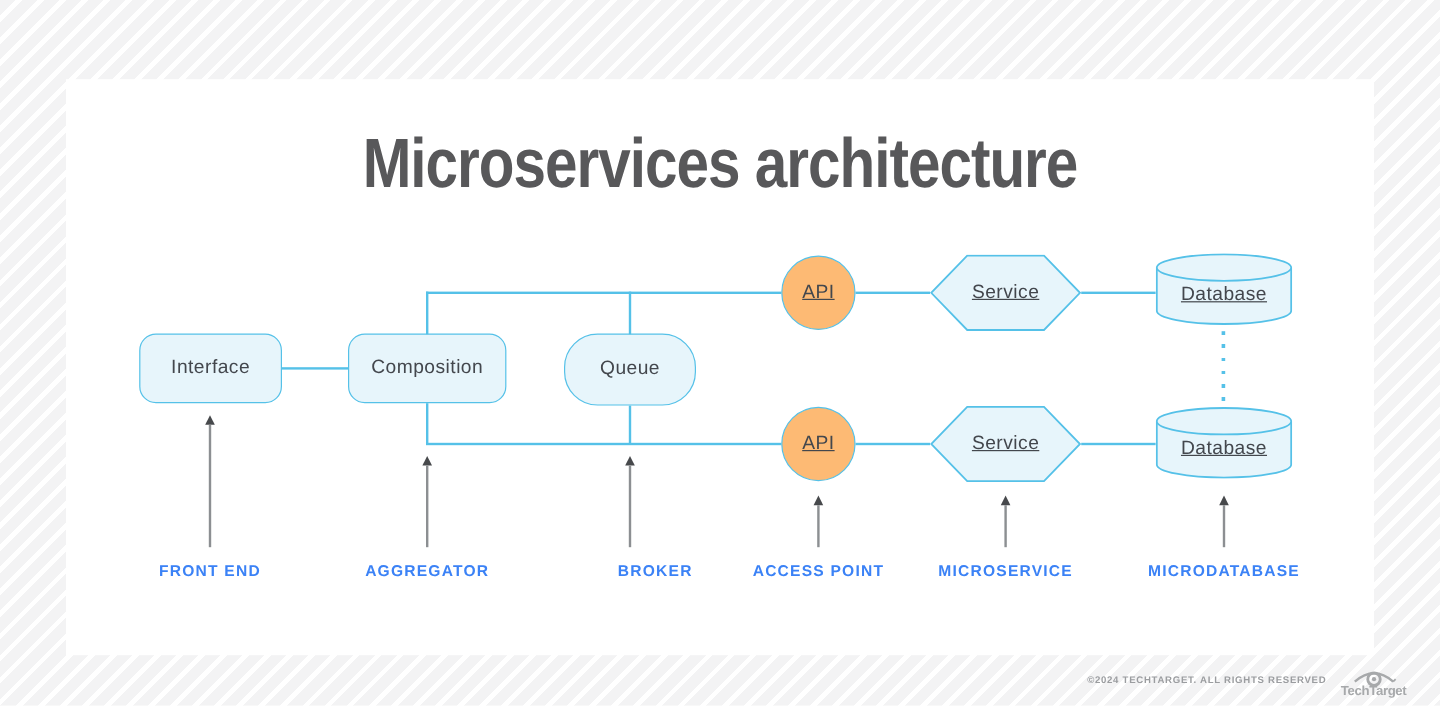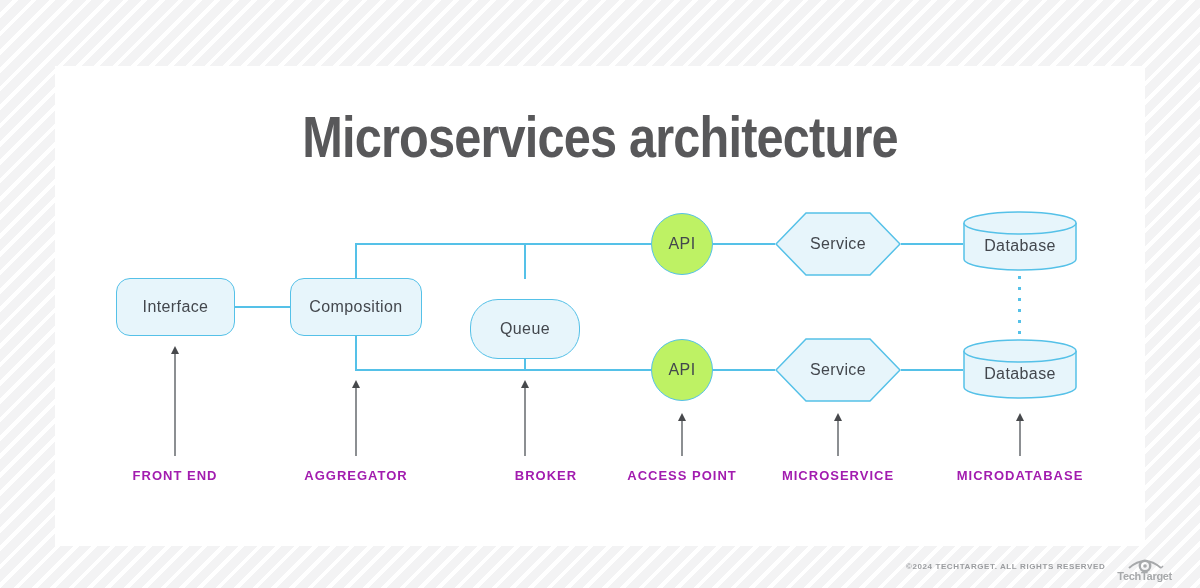--- a/index.html
+++ b/index.html
@@ -24,44 +24,45 @@
   }
   .rect{
     background:#e7f5fb;border:1.5px solid #55c1e8;border-radius:14px;
     box-sizing:border-box;
   }
   .stadium{
     background:#e7f5fb;border:1.5px solid #55c1e8;border-radius:28px;
     box-sizing:border-box;
   }
   .circle{
-    background:#bef264;border:1.5px solid #55c1e8;border-radius:50%;
+    background:#fdba74;border:1.5px solid #55c1e8;border-radius:50%;
     box-sizing:border-box;
+    text-decoration:underline;
   }
   .svgnode{background:none;border:none;}
   .svgnode svg{position:absolute;left:0;top:0;}
-  .svgnode .nlabel{position:relative;z-index:2;}
+  .svgnode .nlabel{position:relative;z-index:2;text-decoration:underline;}
   .cyl .nlabel{padding-top:10px;}
   .hline,.vline{position:absolute;background:#55c1e8;}
   .hline{height:1.5px;}
   .vline{width:1.5px;}
   .dotline{
     position:absolute;width:3px;
     background:repeating-linear-gradient(to bottom,#55c1e8 0 3px,transparent 3px 11px);
   }
   .arrow{position:absolute;width:10px;}
   .arrow .head{
     width:0;height:0;margin:0 auto;
     border-left:4.5px solid transparent;border-right:4.5px solid transparent;
     border-bottom:8px solid #47494c;
   }
   .arrow .stem{width:2px;margin:0 auto;background:#8c8f92;height:calc(100% - 8px);}
   .role{
     position:absolute;top:402px;transform:translateX(-50%);
-    font-size:13px;font-weight:600;letter-spacing:1px;color:#a21caf;white-space:nowrap;text-align:center;
+    font-size:13px;font-weight:600;letter-spacing:1px;color:#3b82f6;white-space:nowrap;text-align:center;
   }
   .footer{
     position:absolute;right:28px;bottom:6px;display:flex;align-items:center;gap:12px;
   }
   .copyright{
     font-size:8px;letter-spacing:.6px;color:#9b9da0;font-weight:bold;
     padding-bottom:4px;
   }
   .brand{display:flex;flex-direction:column;align-items:center;}
   .brand-text{font-size:11px;color:#a7a9ab;font-weight:bold;letter-spacing:-.3px;margin-top:-3px;}
@@ -87,21 +88,21 @@
   <div class="dotline" style="left:963px;top:210px;height:60px;"></div>
 
   <div class="node rect" style="left:61px;top:212px;width:119px;height:58px;">
     <span class="nlabel">Interface</span>
   </div>
 
   <div class="node rect" style="left:235px;top:212px;width:132px;height:58px;">
     <span class="nlabel">Composition</span>
   </div>
 
-  <div class="node stadium" style="left:415px;top:212px;width:110px;height:60px;margin-top:21px;">
+  <div class="node stadium" style="left:415px;top:212px;width:110px;height:60px;">
     <span class="nlabel">Queue</span>
   </div>
 
   <div class="node circle" style="left:596px;top:147px;width:62px;height:62px;">
     <span class="nlabel">API</span>
   </div>
 
   <div class="node circle" style="left:596px;top:273px;width:62px;height:62px;">
     <span class="nlabel">API</span>
   </div>

